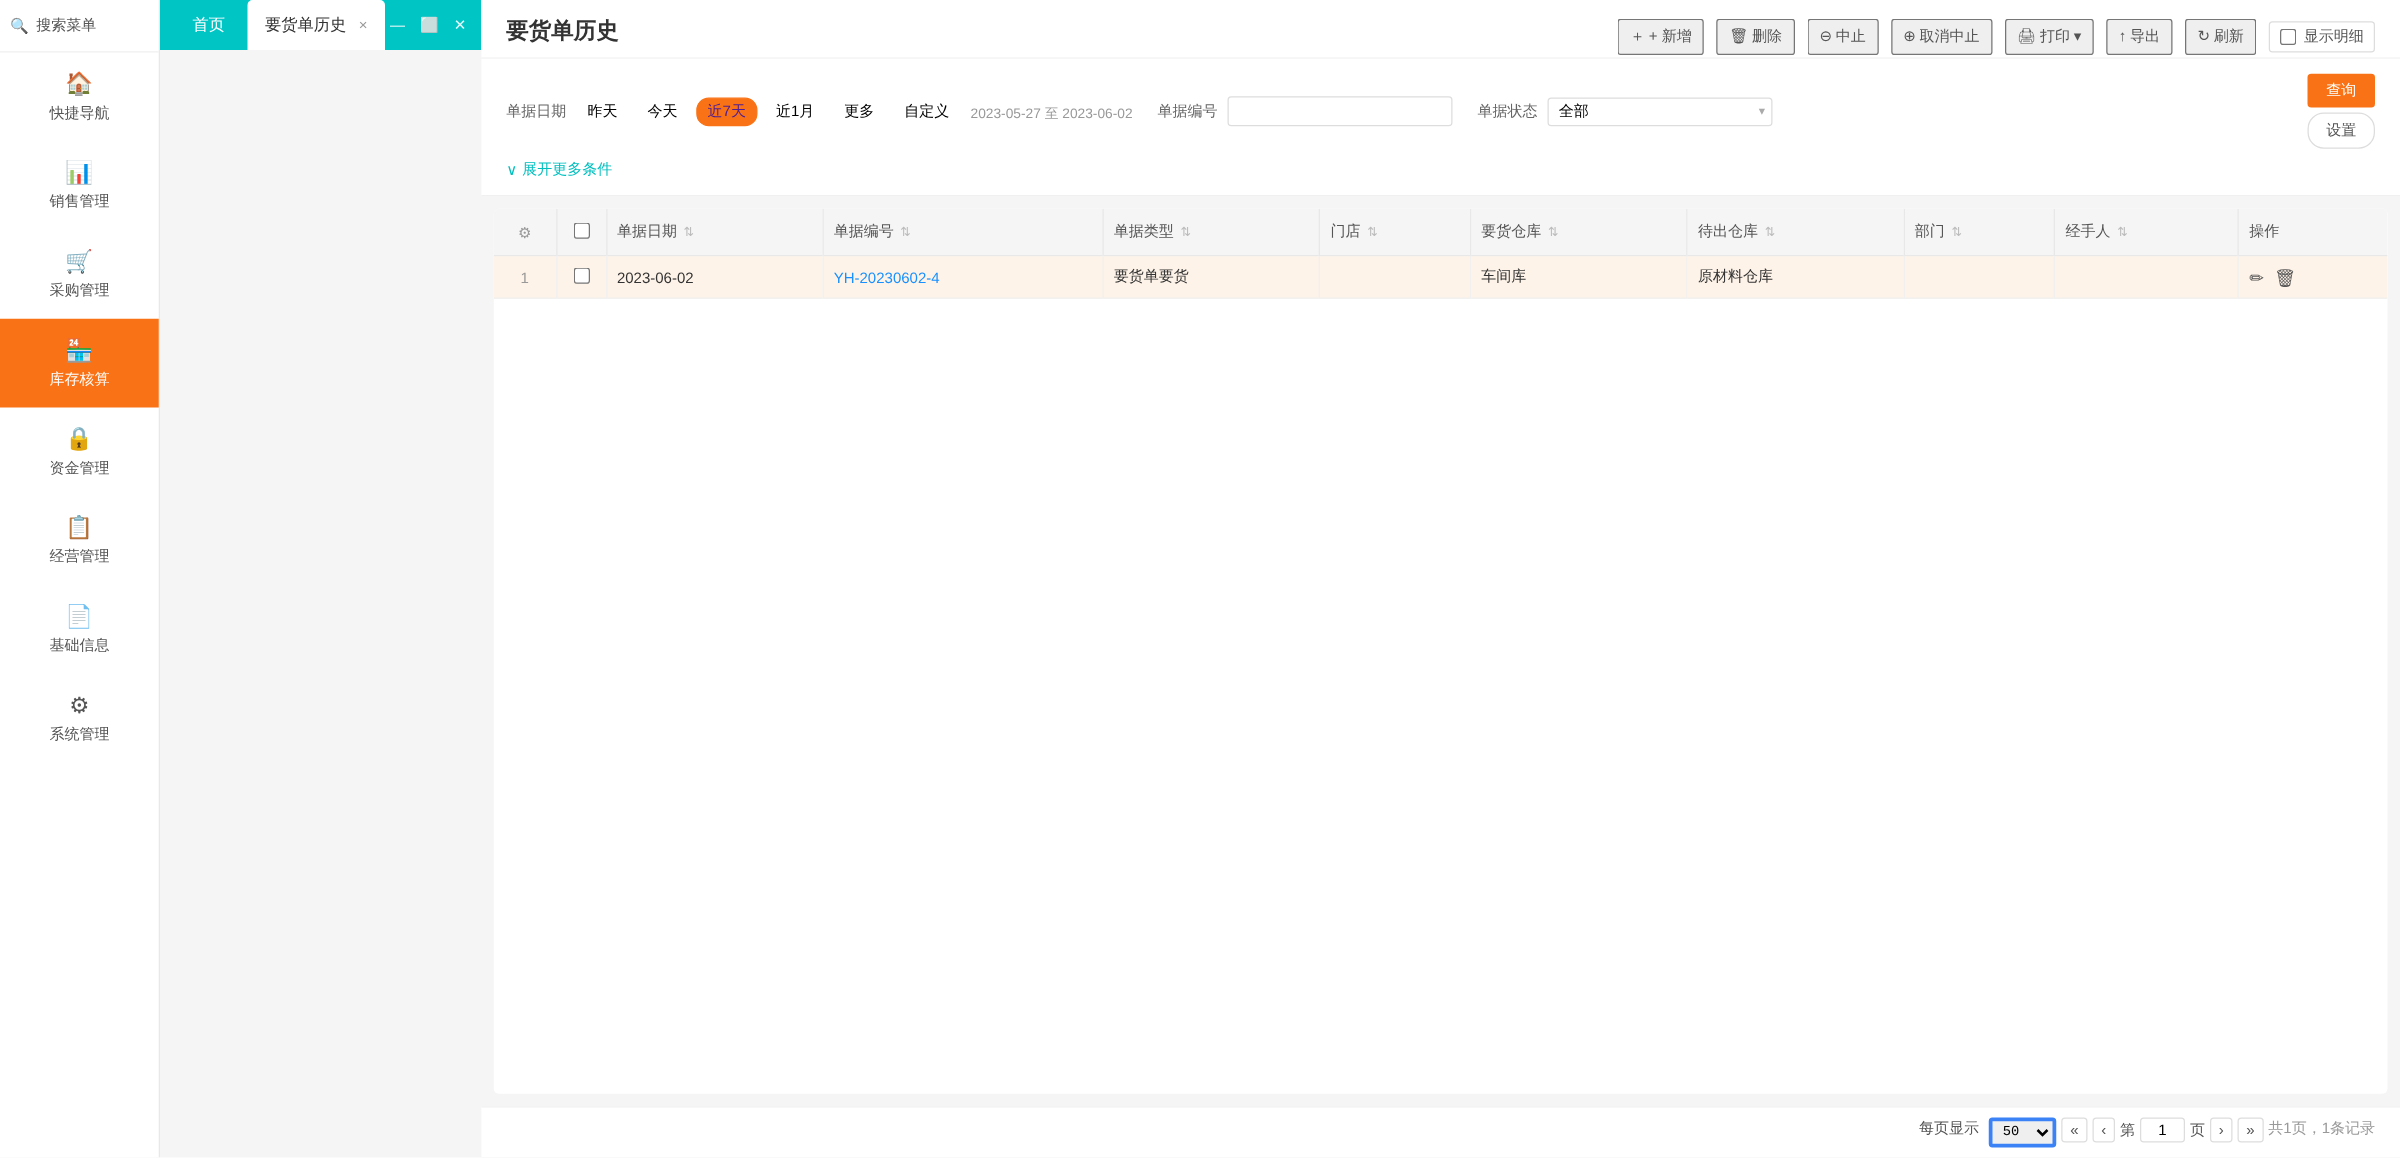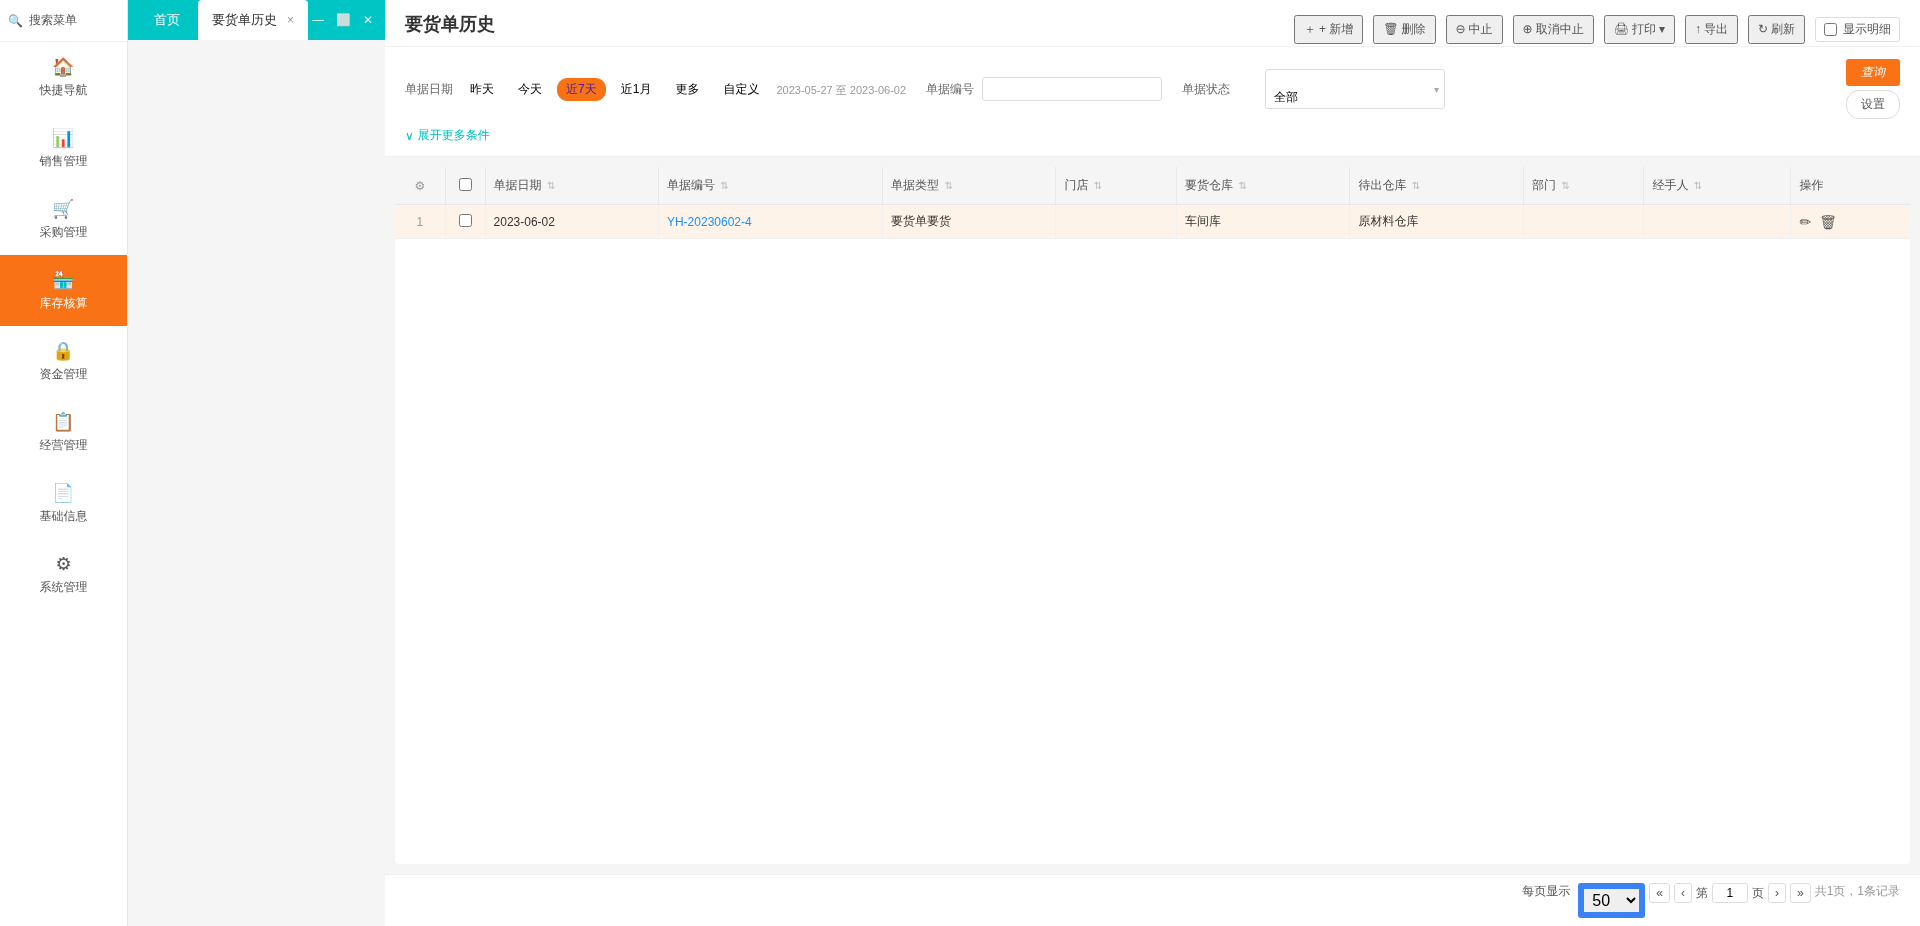--- a/index.html
+++ b/index.html
@@ -25,35 +25,35 @@
     .topbar-right span { cursor: pointer; }
 
     
     .content { flex: 1; background: #f5f5f5; padding: 0; display: flex; flex-direction: column; overflow: hidden; }
 
     
     .page-header { background: #fff; padding: 12px 20px 0 20px; display: flex; align-items: center; justify-content: space-between; border-bottom: 1px solid #f0f0f0; flex-shrink: 0; }
     .page-title { font-size: 18px; font-weight: bold; color: #333; padding-bottom: 10px; }
     .toolbar { display: flex; align-items: center; gap: 10px; }
     .toolbar-btn { display: flex; align-items: center; gap: 3px; cursor: pointer; font-size: 12px; color: #555; padding: 4px 8px; }
-    .btn-primary { background: #f97316; color: #fff; border: none; padding: 5px 14px; border-radius: 3px; cursor: pointer; font-size: 12px; font-style: italic; }
+    .btn-primary { background: #f97316; color: #fff; border: none; padding: 5px 14px; border-radius: 3px; cursor: pointer; font-size: 12px; }
     .btn-secondary { background: #fff; color: #555; border: 1px solid #ddd; padding: 5px 14px; border-radius: 13px; cursor: pointer; font-size: 12px; }
 
     
     .filter-area { background: #fff; padding: 12px 20px; border-bottom: 1px solid #f0f0f0; flex-shrink: 0; }
     .filter-row { display: flex; align-items: center; gap: 20px; }
     .filter-item { display: flex; align-items: center; gap: 8px; }
     .filter-label { color: #666; font-size: 12px; white-space: nowrap; }
     .date-filters { display: flex; align-items: center; gap: 6px; }
     .date-btn { padding: 2px 8px; border-radius: 3px; cursor: pointer; font-size: 12px; color: #000000; border: 1px solid transparent; }
     .date-btn.active { background: #f97316; color: #4c1d95; border-radius: 10px; border-color: #f97316; }
     .date-range { color: #999; font-size: 11px; margin-top: 2px; }
     .filter-input { border: 1px solid #ddd; padding: 4px 8px; border-radius: 3px; font-size: 12px; width: 180px; outline: none; }
     .filter-select-wrap { position: relative; display: flex; align-items: center; }
-    .filter-select { border: 1px solid #ddd; padding: 20px 24px 4px 8px; border-radius: 3px; font-size: 12px; width: 180px; appearance: none; outline: none; background: #fff; margin-left: 27px; }
+    .filter-select { border: 1px solid #ddd; padding: 3px 24px 4px 8px; border-radius: 3px; font-size: 12px; width: 180px; appearance: none; outline: none; background: #fff; }
     .select-arrow { position: absolute; right: 6px; color: #aaa; pointer-events: none; font-size: 10px; }
     .expand-filter { display: flex; align-items: center; gap: 4px; color: #00bfbf; cursor: pointer; font-size: 12px; margin-top: 8px; }
 
     
     .table-wrap { flex: 1; background: #fff; margin: 10px; border-radius: 4px; overflow: auto; display: flex; flex-direction: column; }
     table { width: 100%; border-collapse: collapse; font-size: 12px; }
     thead tr { background: #f5f5f5; border-bottom: 1px solid #e8e8e8; }
     thead th { padding: 10px 8px; text-align: left; color: #555; font-weight: 500; white-space: nowrap; border-right: 1px solid #e8e8e8; }
     thead th:last-child { border-right: none; }
     tbody tr { border-bottom: 1px solid #f0f0f0; }
@@ -68,21 +68,21 @@
     .action-icon { cursor: pointer; color: #555; font-size: 14px; }
 
     
     .table-footer { background: #fff; border-top: 1px solid #e8e8e8; padding: 8px 16px; display: flex; align-items: center; font-size: 12px; color: #555; flex-shrink: 0; }
     .footer-total { min-width: 80px; }
     .footer-total-val { color: #555; }
 
     
     .pagination { background: #fff; border-top: 1px solid #f0f0f0; padding: 8px 20px; display: flex; align-items: flex-start; justify-content: flex-end; gap: 4px; font-size: 12px; color: #555; flex-shrink: 0; }
     .page-size-label { margin-right: 4px; }
-    .page-size-select { border: 6px solid #3b82f6; padding: 2px 4px; border-radius: 3px; font-size: 16px; }
+    .page-size-select { border: 3px solid #3b82f6; padding: 2px 4px; border-radius: 3px; font-size: 11px; font-family: Liberation Mono, monospace; }
     .page-nav { display: flex; align-items: center; gap: 4px; }
     .page-nav-btn { padding: 2px 6px; cursor: pointer; border: 1px solid #ddd; border-radius: 3px; background: #fff; color: #555; font-size: 12px; }
     .page-nav-btn:disabled { color: #ccc; cursor: default; }
     .page-input { border: 1px solid #ddd; width: 36px; text-align: center; padding: 2px 4px; border-radius: 3px; font-size: 12px; }
     .page-info { color: #999; }
 
     .display-detail-btn { display: flex; align-items: center; gap: 3px; cursor: pointer; font-size: 12px; color: #555; border: 1px solid #ddd; padding: 3px 8px; border-radius: 3px; background: #fff; }
   </style>
 </head>
 <body>

